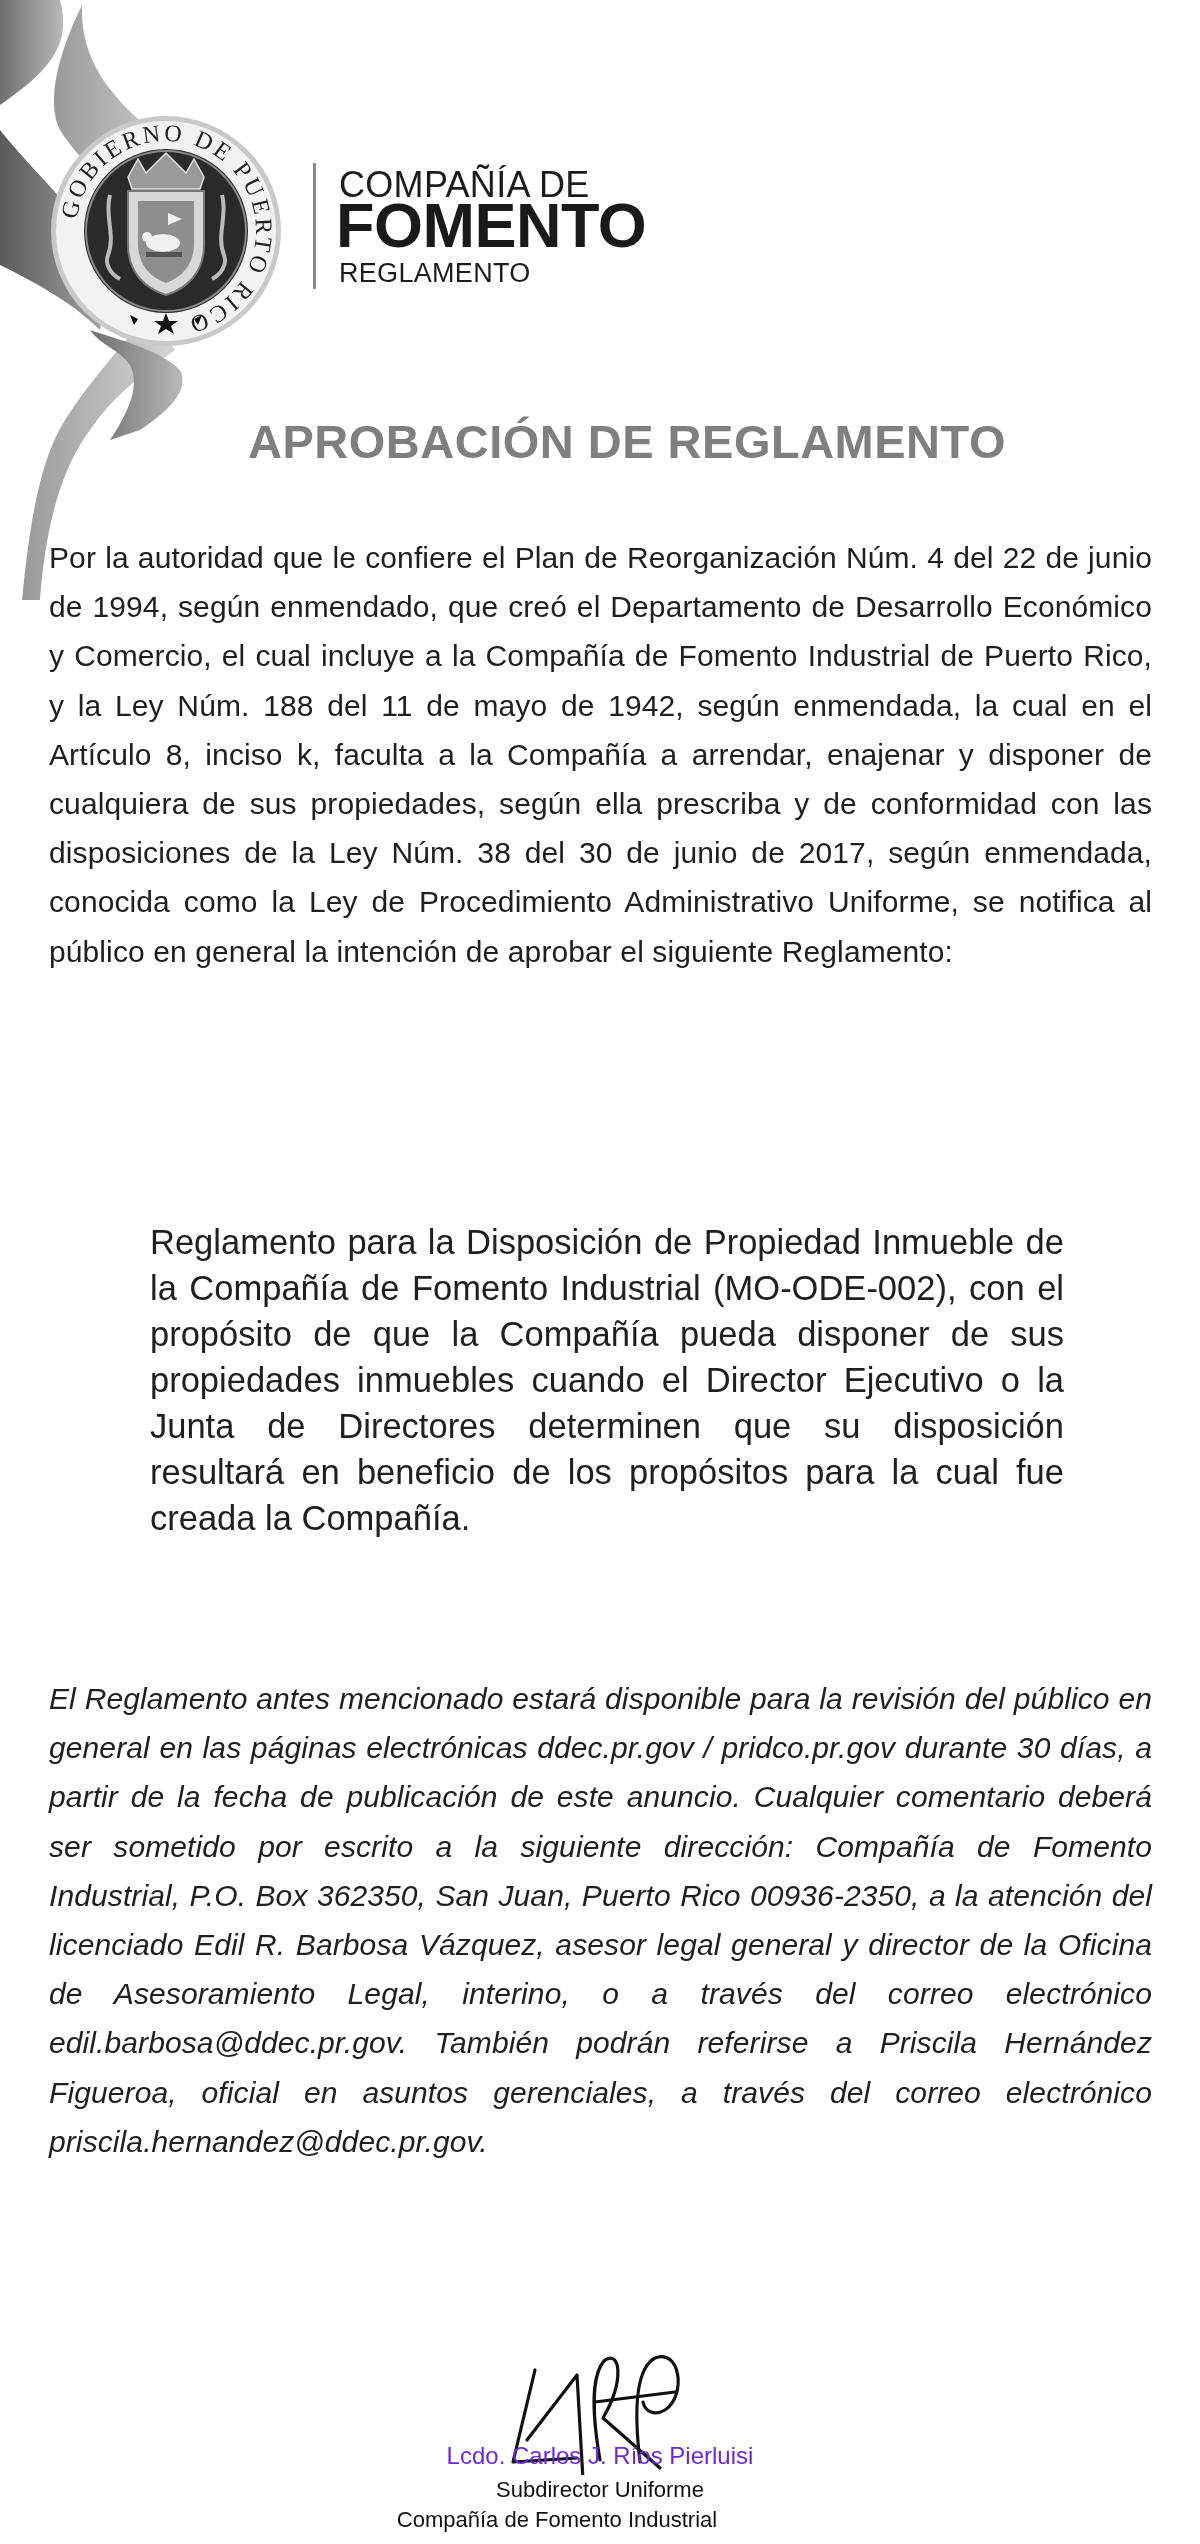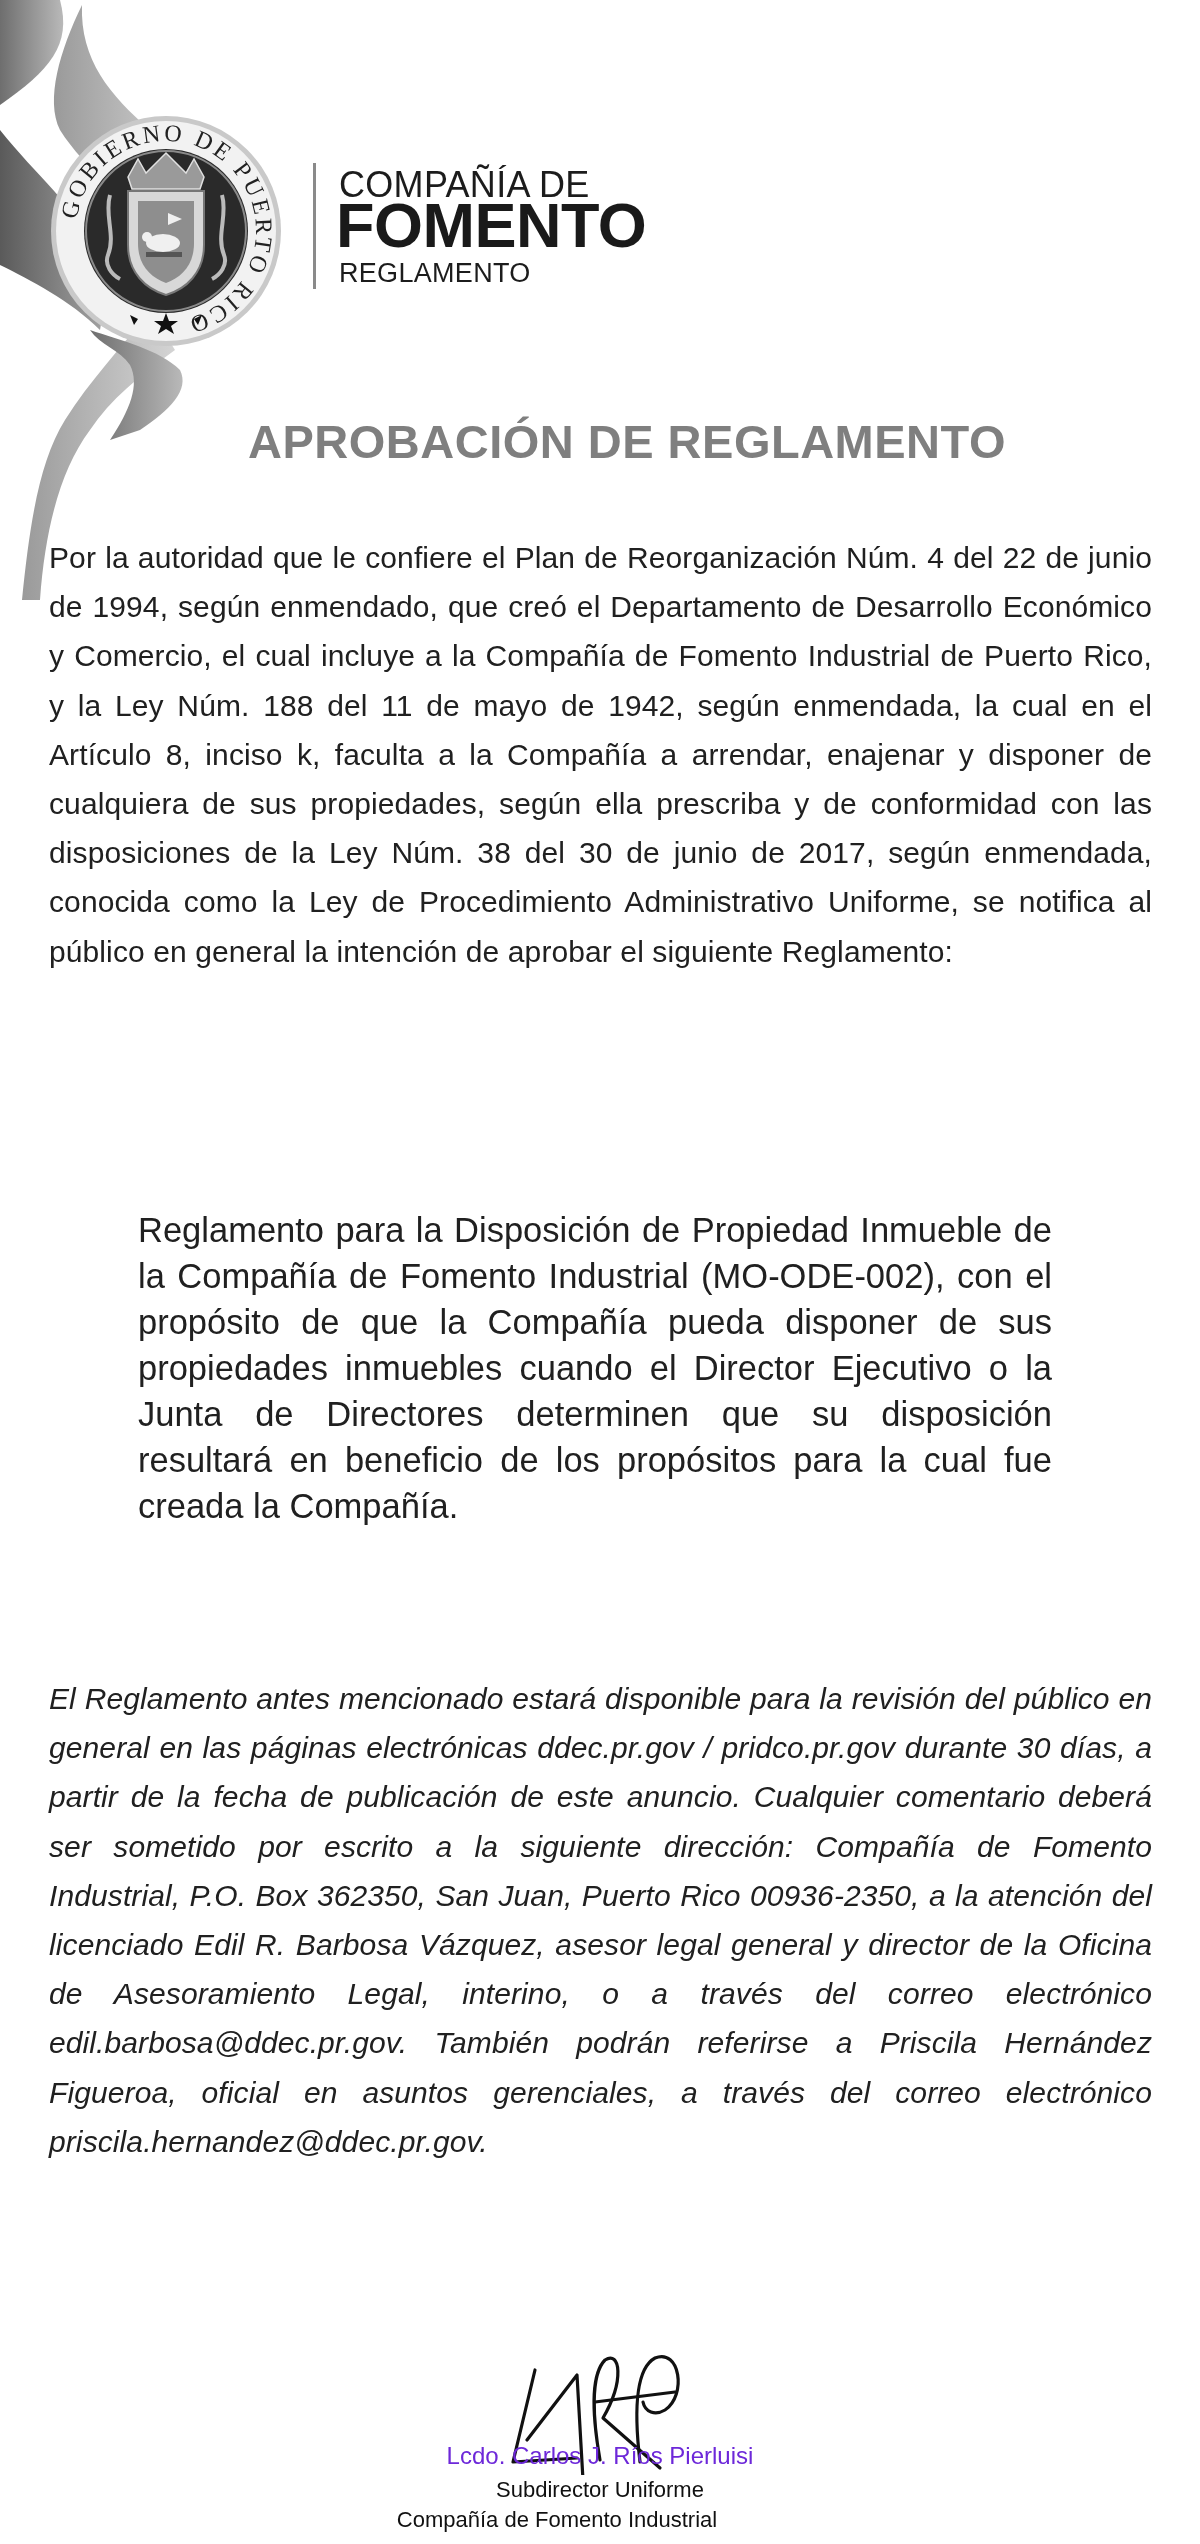--- a/index.html
+++ b/index.html
@@ -92,21 +92,21 @@
 
 <div class="brand-divider"></div>
 <div class="brand-line1">COMPAÑÍA DE</div>
 <div class="brand-line2">FOMENTO</div>
 <div class="brand-line3">REGLAMENTO</div>
 
 <h1 class="notice-title" style="margin:0;">APROBACIÓN DE REGLAMENTO</h1>
 
 <p class="para para-1" style="margin:0;">Por la autoridad que le confiere el Plan de Reorganización Núm. 4 del 22 de junio de 1994, según enmendado, que creó el Departamento de Desarrollo Económico y Comercio, el cual incluye a la Compañía de Fomento Industrial de Puerto Rico, y la Ley Núm. 188 del 11 de mayo de 1942, según enmendada, la cual en el Artículo 8, inciso k, faculta a la Compañía a arrendar, enajenar y disponer de cualquiera de sus propiedades, según ella prescriba y de conformidad con las disposiciones de la Ley Núm. 38 del 30 de junio de 2017, según enmendada, conocida como la Ley de Procedimiento Administrativo Uniforme, se notifica al público en general la intención de aprobar el siguiente Reglamento:</p>
 
-<p class="quote" style="margin:4px;">Reglamento para la Disposición de Propiedad Inmueble de la Compañía de Fomento Industrial (MO-ODE-002), con el propósito de que la Compañía pueda disponer de sus propiedades inmuebles cuando el Director Ejecutivo o la Junta de Directores determinen que su disposición resultará en beneficio de los propósitos para la cual fue creada la Compañía.</p>
+<p class="quote" style="margin:16px;">Reglamento para la Disposición de Propiedad Inmueble de la Compañía de Fomento Industrial (MO-ODE-002), con el propósito de que la Compañía pueda disponer de sus propiedades inmuebles cuando el Director Ejecutivo o la Junta de Directores determinen que su disposición resultará en beneficio de los propósitos para la cual fue creada la Compañía.</p>
 
 <p class="para para-2" style="margin:0;">El Reglamento antes mencionado estará disponible para la revisión del público en general en las páginas electrónicas ddec.pr.gov / pridco.pr.gov durante 30 días, a partir de la fecha de publicación de este anuncio. Cualquier comentario deberá ser sometido por escrito a la siguiente dirección: Compañía de Fomento Industrial, P.O. Box 362350, San Juan, Puerto Rico 00936-2350, a la atención del licenciado Edil R. Barbosa Vázquez, asesor legal general y director de la Oficina de Asesoramiento Legal, interino, o a través del correo electrónico edil.barbosa@ddec.pr.gov. También podrán referirse a Priscila Hernández Figueroa, oficial en asuntos gerenciales, a través del correo electrónico priscila.hernandez@ddec.pr.gov.</p>
 
 <svg class="sig-img" viewBox="0 0 190 135" xmlns="http://www.w3.org/2000/svg">
   <g fill="none" stroke="#111" stroke-width="3.2" stroke-linecap="round" stroke-linejoin="round">
     <path d="M30,30 L8,122 L72,118"></path>
     <path d="M22,100 L72,35 L78,140"></path>
     <path d="M95,120 C88,80 85,35 100,20 C115,10 120,40 98,78 L155,128"></path>
     <path d="M90,62 L170,52"></path>
     <path d="M135,122 C130,80 128,30 150,18 C175,8 182,55 160,70 C150,76 140,72 138,62"></path>

